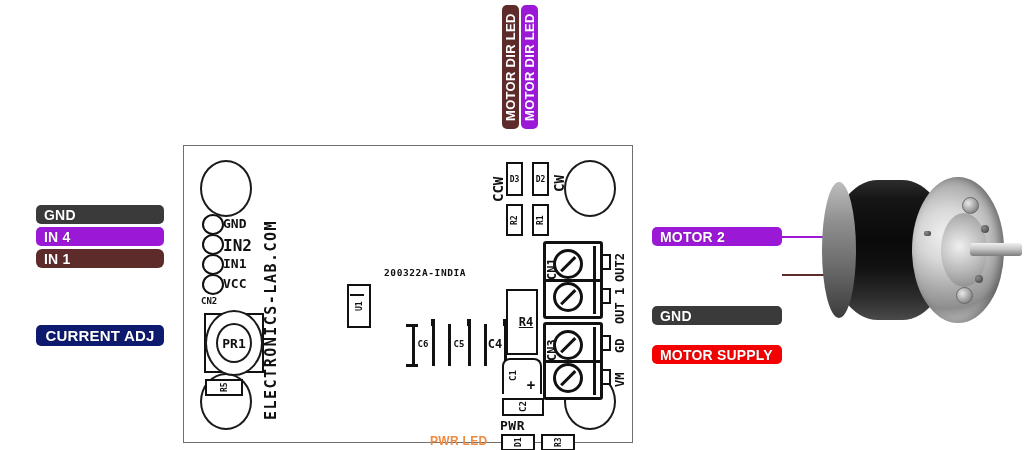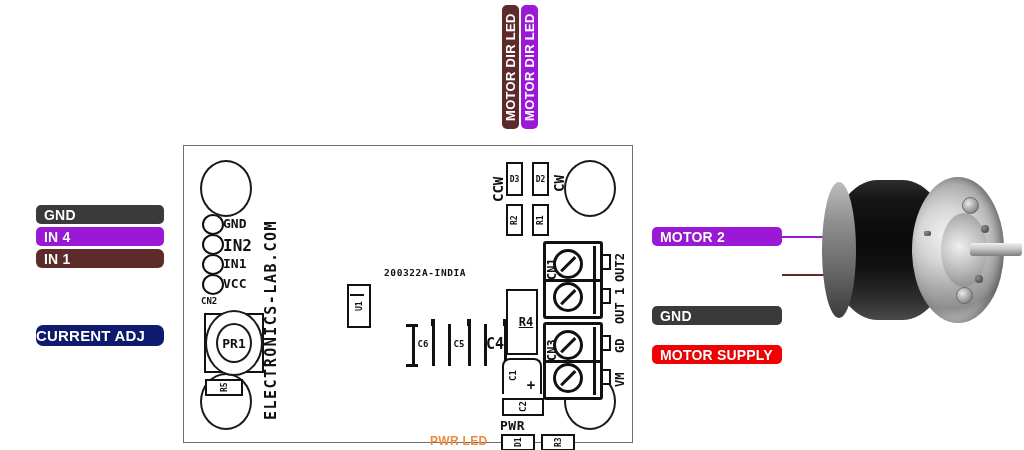--- a/index.html
+++ b/index.html
@@ -20,21 +20,21 @@
     color:#ffffff;
     font-weight:bold;
     font-family:"Liberation Sans", sans-serif;
     letter-spacing:.2px;
     display:flex;
     align-items:center;
     white-space:nowrap;
     text-shadow:0 0 1px rgba(0,0,0,.45);
   }
   .pill.left-pad{padding-left:8px;}
-  .pill.center{border-radius:7px;}
+  .pill.center{justify-content:center;}
 
   .pill-vert{
     position:absolute;
     box-sizing:border-box;
     border-radius:5px;
     color:#fff;
     font-weight:bold;
     font-size:13px;
     letter-spacing:.3px;
     display:flex;
@@ -220,21 +220,21 @@
     <div class="comp-lbl" style="left:230px;top:191px;width:18px;height:14px;font-size:9px;">C6</div>
 
     <div class="capline" style="left:264px;top:178px;height:42px;"></div>
     <div class="capline" style="left:284px;top:178px;height:42px;"></div>
     <div class="captick" style="left:283px;top:173px;width:4px;height:7px;"></div>
     <div class="comp-lbl" style="left:266px;top:191px;width:18px;height:14px;font-size:9px;">C5</div>
 
     <div class="capline" style="left:300px;top:178px;height:42px;"></div>
     <div class="capline" style="left:320px;top:178px;height:42px;"></div>
     <div class="captick" style="left:319px;top:173px;width:4px;height:7px;"></div>
-    <div class="comp-lbl" style="left:302px;top:191px;width:18px;height:14px;font-size:15px;">C4</div>
+    <div class="comp-lbl" style="left:302px;top:191px;width:18px;height:14px;font-size:12px;">C4</div>
 
     <div class="comp" style="left:322px;top:16px;width:17px;height:34px;"></div>
     <div class="comp-lbl" style="left:322px;top:26px;width:17px;height:14px;font-size:8px;">D3</div>
     <div class="silk vert-txt" style="left:306px;top:14px;height:42px;font-size:14px;font-weight:bold;letter-spacing:0px;">CCW</div>
 
     <div class="comp" style="left:348px;top:16px;width:17px;height:34px;"></div>
     <div class="comp-lbl" style="left:348px;top:26px;width:17px;height:14px;font-size:8px;">D2</div>
     <div class="silk vert-txt" style="left:367px;top:14px;height:32px;font-size:14px;font-weight:bold;">CW</div>
 
     <div class="comp" style="left:322px;top:58px;width:17px;height:32px;"></div>

